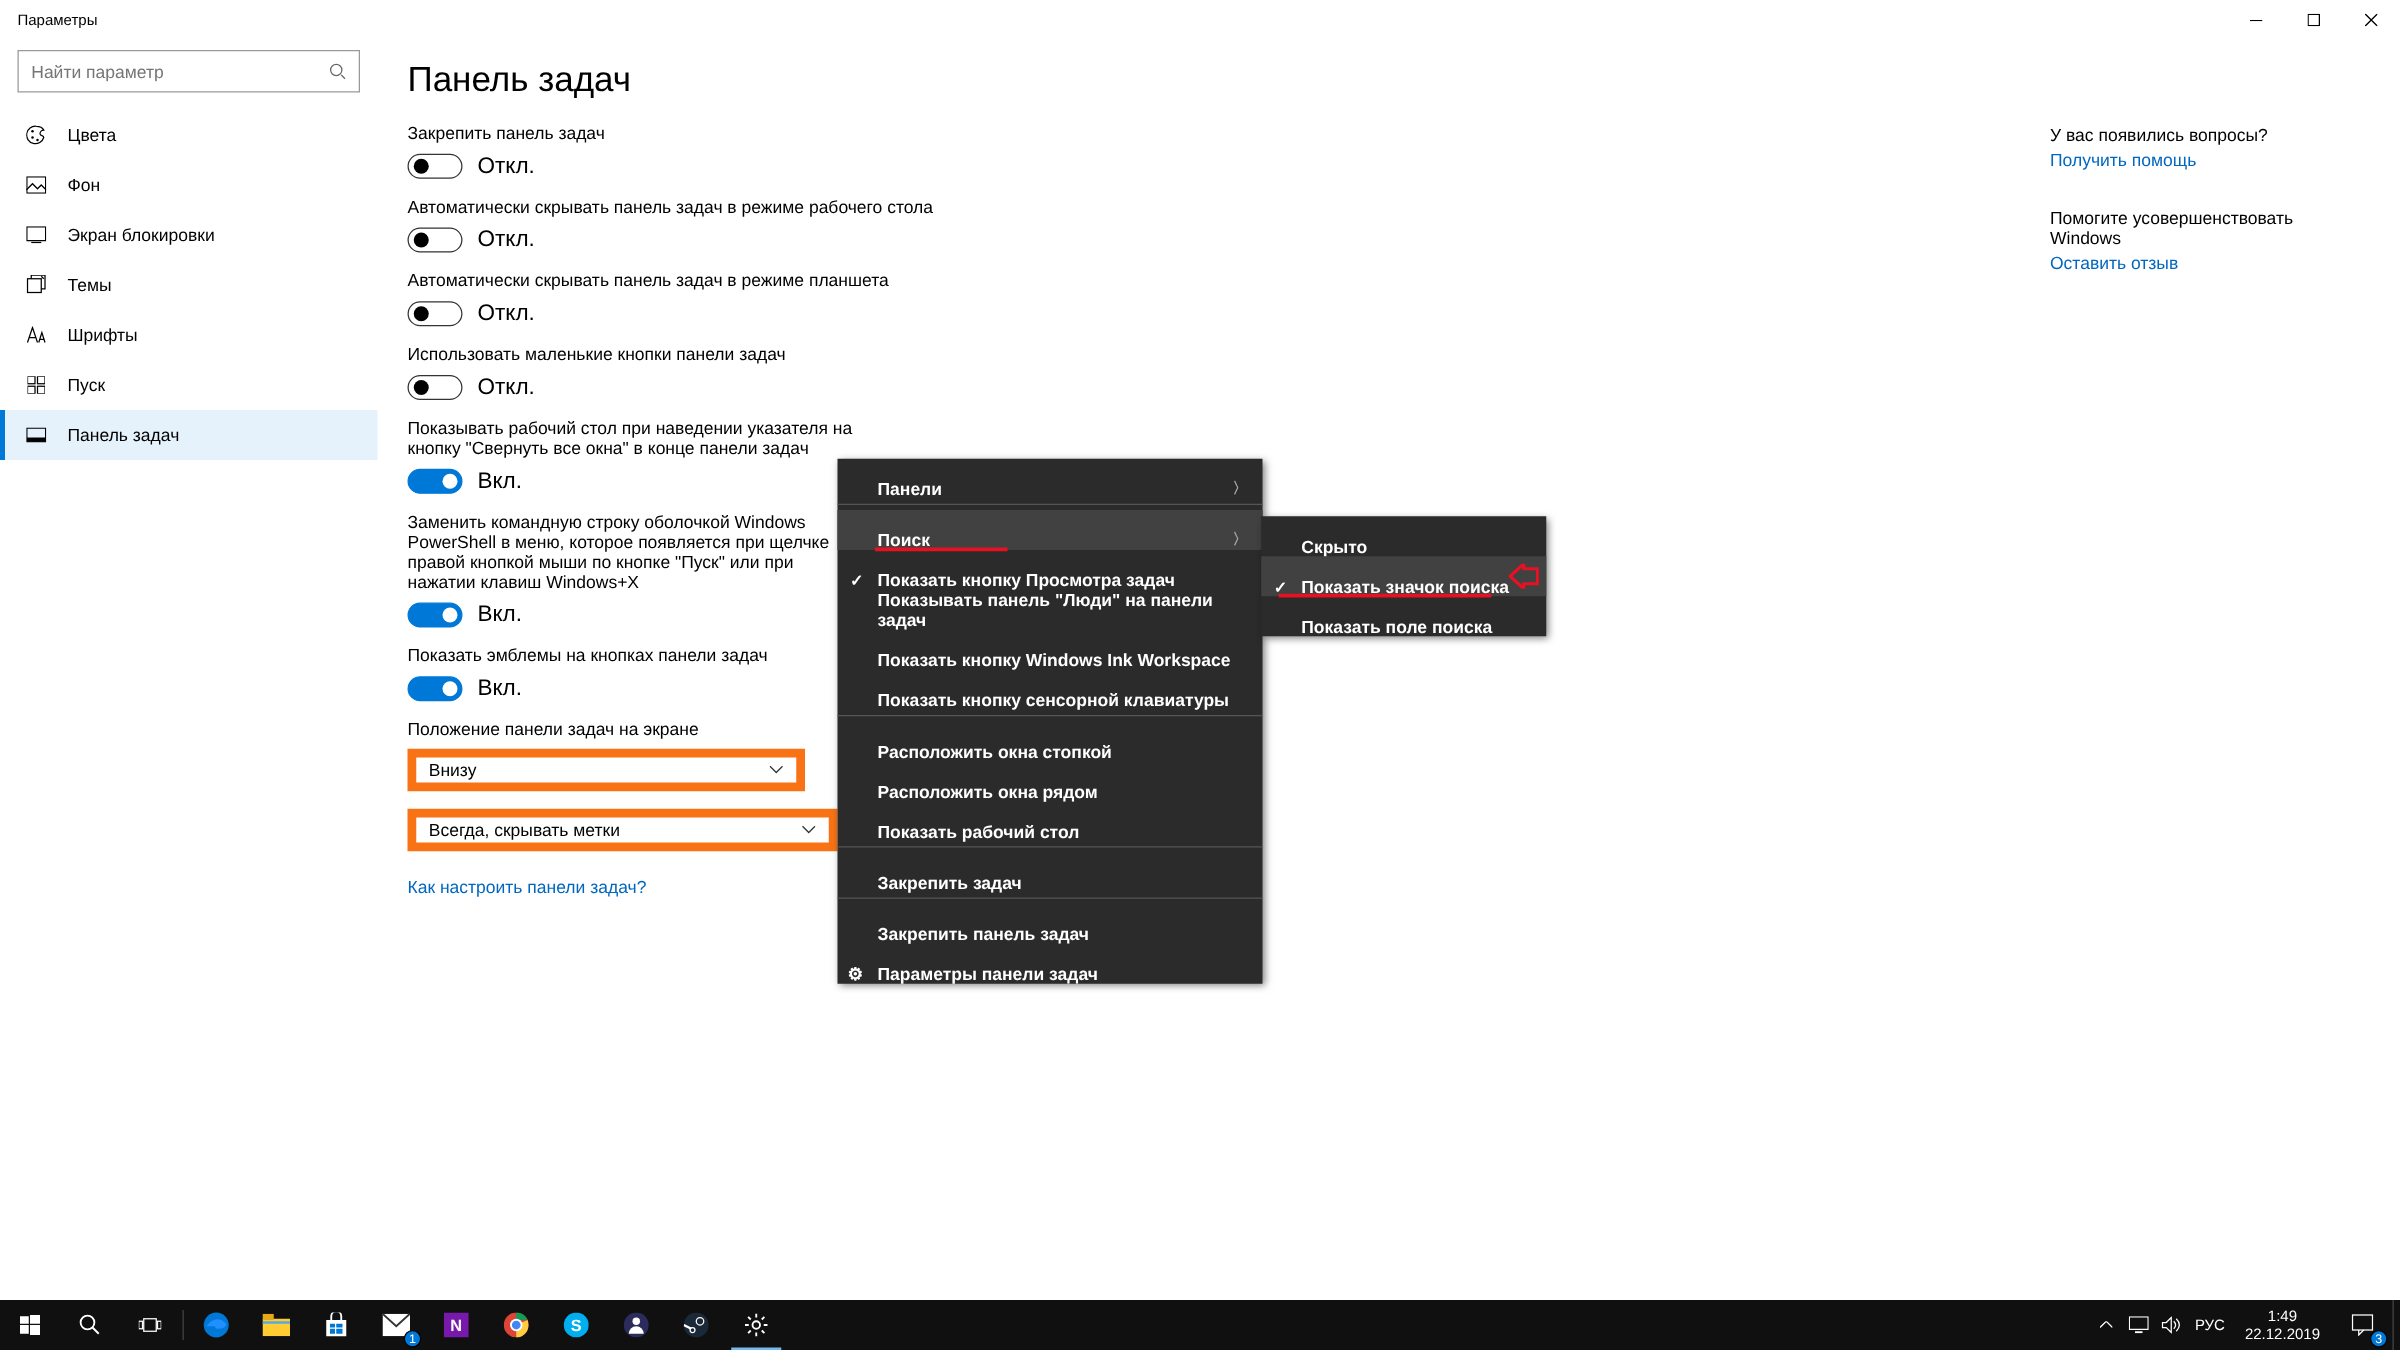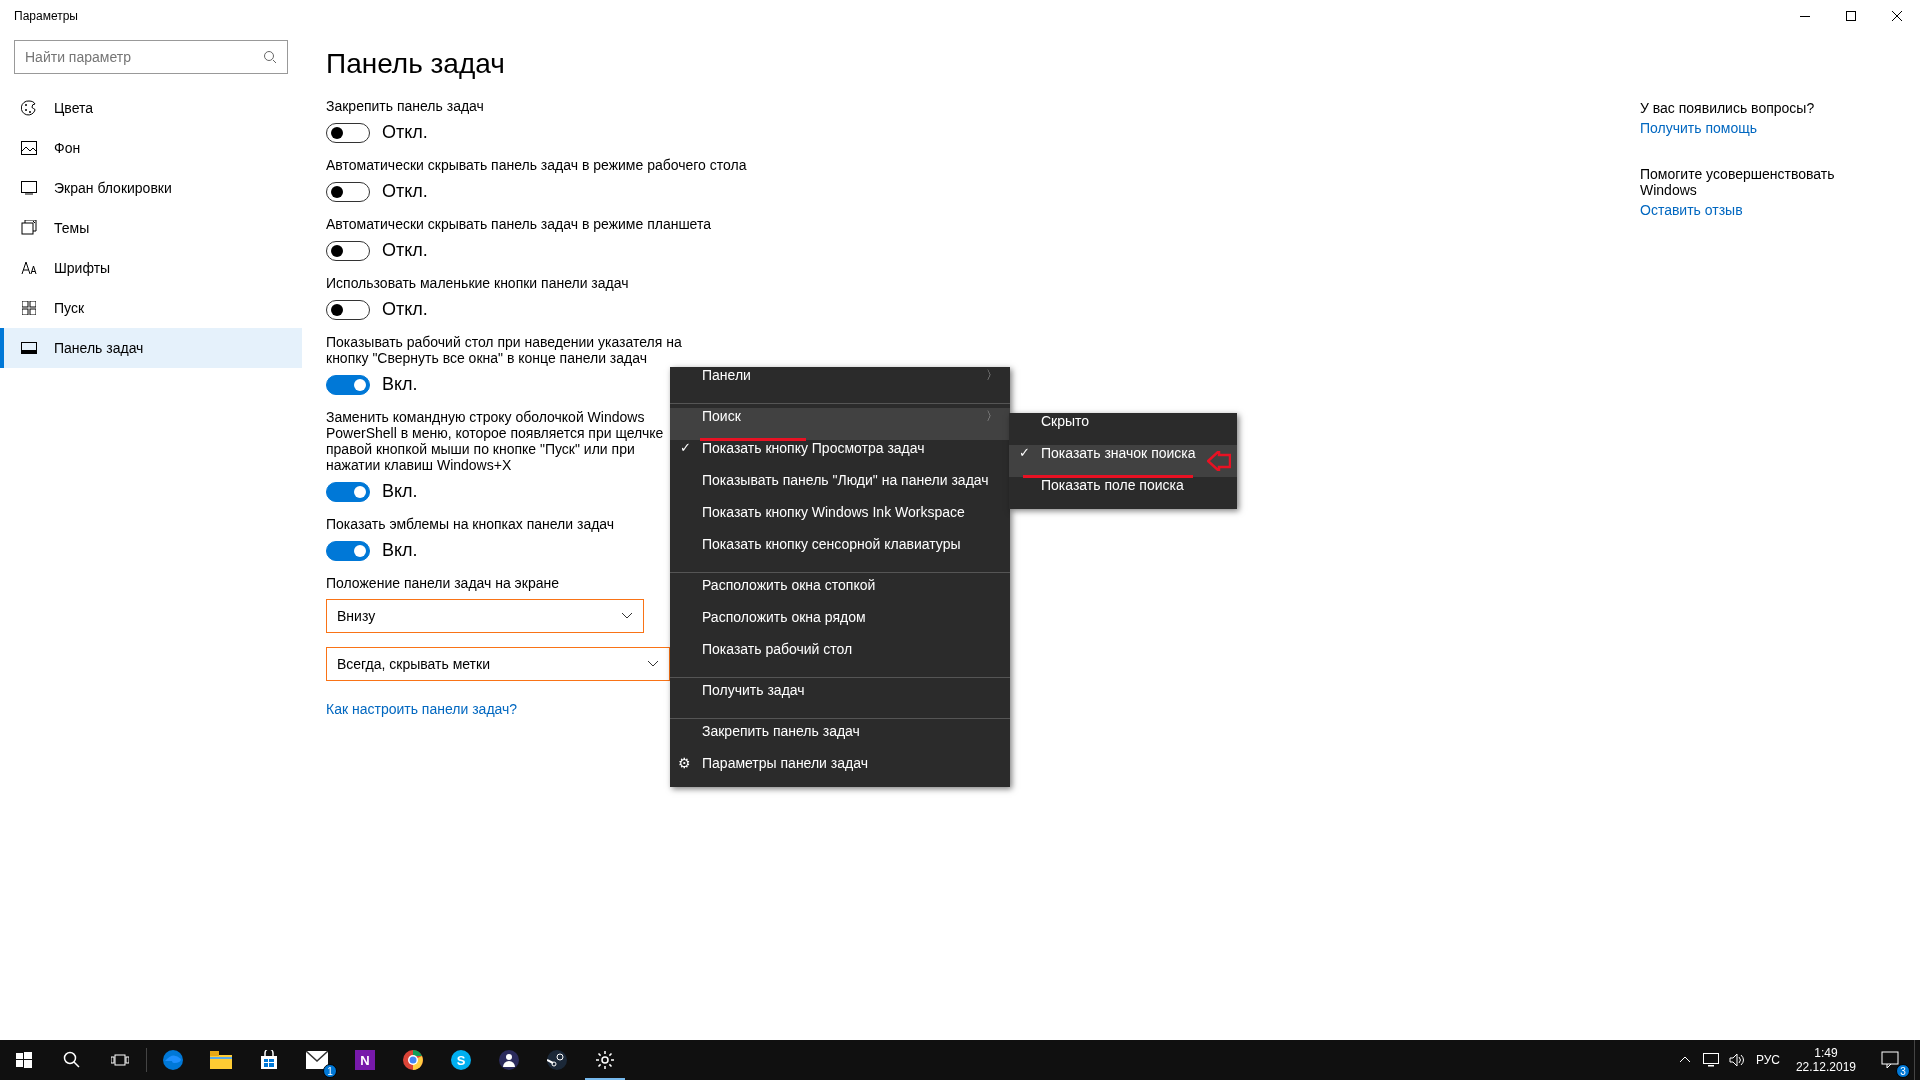--- a/index.html
+++ b/index.html
@@ -20,28 +20,28 @@
 .nav-item .icon { width: 22px; margin-right: 14px; display: inline-flex; justify-content: center; }
 .content { flex: 1; padding: 10px 40px 0 24px; overflow: hidden; position: relative; }
 .page-title { font-size: 28px; font-weight: 400; margin: 6px 0 18px 0; }
 .setting-label { font-size: 14px; color: #000; margin-top: 10px; max-width: 640px; }
 .toggle-row { display: flex; align-items: center; margin: 8px 0 14px 0; }
 .toggle { width: 44px; height: 20px; border-radius: 10px; border: 1px solid #333; position: relative; background: #fff; }
 .toggle.on { background: #0078d7; border-color: #0078d7; }
 .knob { position: absolute; width: 12px; height: 12px; border-radius: 50%; background: #000; top: 3px; left: 4px; }
 .toggle.on .knob { background: #fff; left: 27px; }
 .toggle-text { margin-left: 12px; font-size: 18px; }
-.dropdown { width: 318px; height: 34px; border: 1px solid #f97316; display: flex; align-items: center; justify-content: space-between; padding: 0 10px; font-size: 14px; margin: 8px 0 14px 0; }
+.dropdown { width: 318px; height: 34px; border: 7px solid #f97316; display: flex; align-items: center; justify-content: space-between; padding: 0 10px; font-size: 14px; margin: 8px 0 14px 0; }
 .link { color: #0067c0; font-size: 14px; margin-top: 6px; display: inline-block; }
 .rightcol { position: absolute; right: 40px; top: 100px; width: 240px; }
 .rightcol .q { font-size: 14px; margin-bottom: 4px; }
 .rightcol .a { color: #0067c0; font-size: 14px; margin-bottom: 30px; display: block; }
 .context-menu { position: absolute; background: #2b2b2b; color: #fff; font-size: 14px; box-shadow: 2px 2px 6px rgba(0,0,0,.5); }
 .cm1 { left: 670px; top: 367px; width: 340px; }
-.cm-item { height: 32px; display: flex; align-items: flex-start; padding: 0 10px 0 32px; position: relative; }
+.cm-item { height: 32px; display: flex; align-items: flex-end; padding: 0 10px 0 32px; position: relative; font-weight: bold; }
 .cm-item.hover { background: #414141; }
 .cm-item .chev { position: absolute; right: 12px; font-size: 12px; color: #aaa; }
 .cm-item .check { position: absolute; left: 10px; font-size: 13px; }
 .cm-sep { height: 1px; background: #555; margin: 4px 0; }
 .cm-gear { position: absolute; left: 8px; font-size: 14px; }
 .redline { position: absolute; height: 3px; background: #e81123; }
 .red-arrow { position: absolute; }
 .cm2 { left: 1009px; top: 413px; width: 228px; }
 .taskbar { position: absolute; bottom: 0; left: 0; right: 0; height: 40px; background: #101010; display: flex; align-items: center; color: #fff; }
 .tb-left { display: flex; align-items: center; height: 100%; }
@@ -278,21 +278,21 @@
       <span>Расположить окна стопкой</span>
     </div>
   <div class="cm-item">
       <span>Расположить окна рядом</span>
     </div>
   <div class="cm-item">
       <span>Показать рабочий стол</span>
     </div>
   <div class="cm-sep"></div>
   <div class="cm-item">
-      <span>Получить задач</span>
+      <span>Закрепить задач</span>
     </div>
   <div class="cm-sep"></div>
   <div class="cm-item">
       <span>Закрепить панель задач</span>
     </div>
   <div class="cm-item">
       <span class="cm-gear">⚙</span>
       <span>Параметры панели задач</span>
     </div>
 </div>

